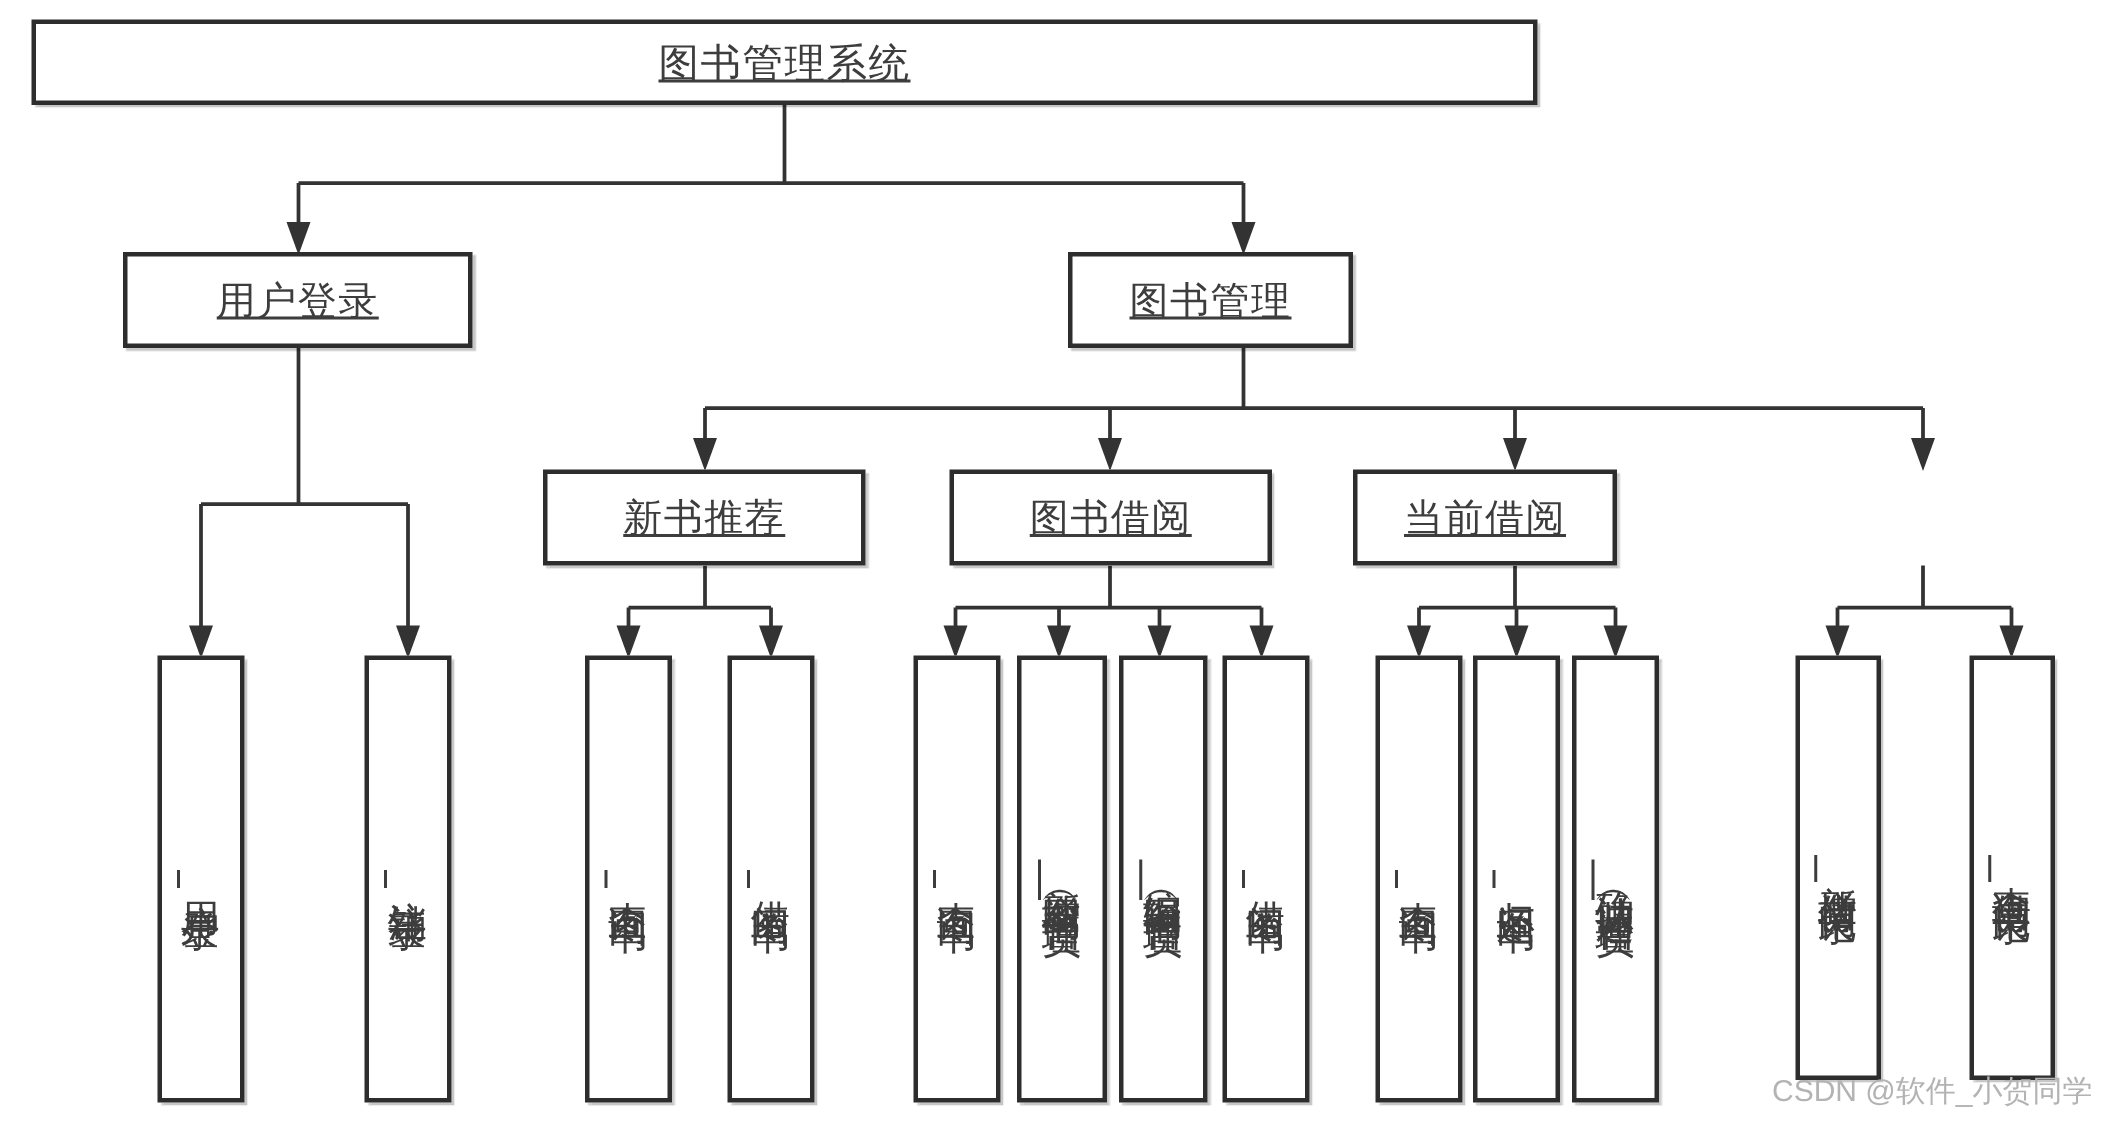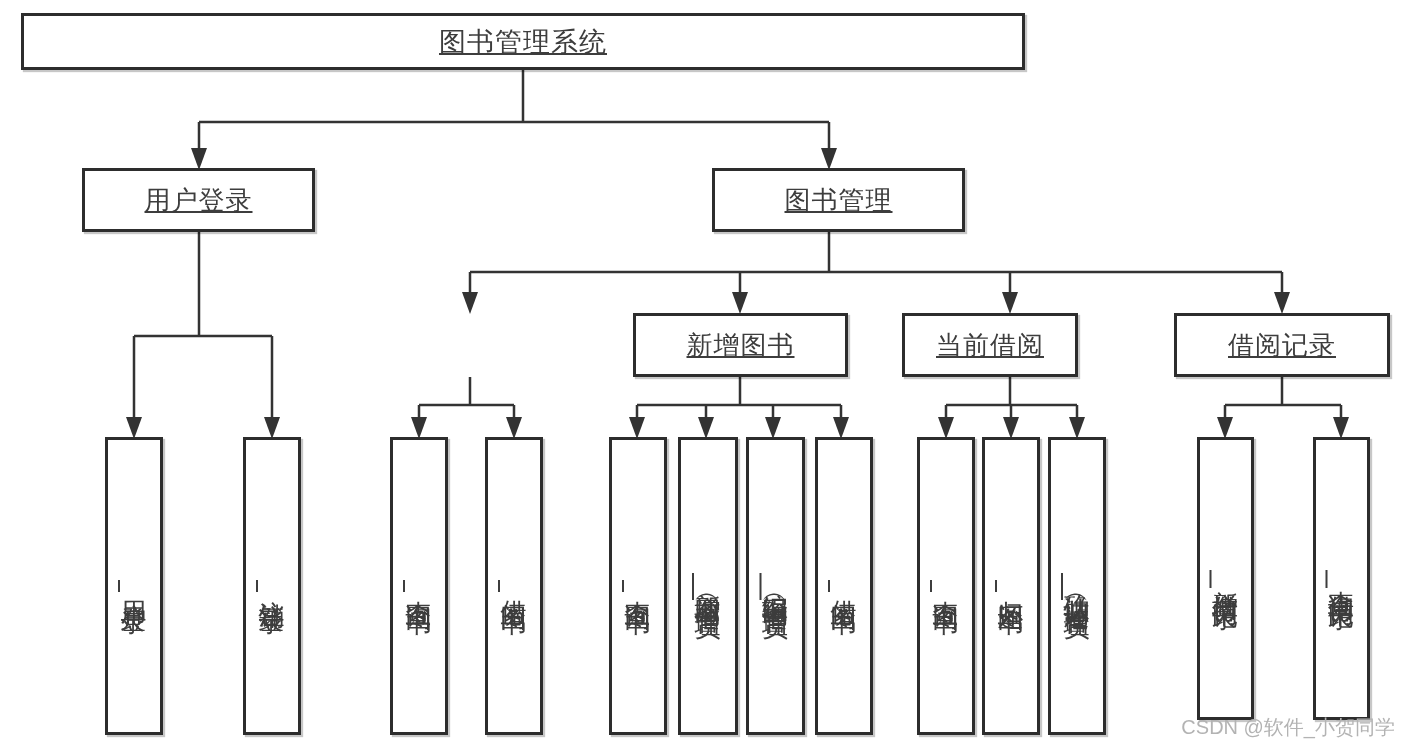--- a/index.html
+++ b/index.html
@@ -70,32 +70,32 @@
     <polygon points="1333,417 1349,417 1341,439"></polygon>
   </svg>
 
   <div class="box h root-box" style="left:21px;top:13px;width:1004px;height:57px;">
     <span>图书管理系统</span>
   </div>
 
   <div class="box h" style="left:82px;top:168px;width:233px;height:64px;">
     <span>用户登录</span>
   </div>
-  <div class="box h" style="left:712px;top:168px;width:253px;height:64px;">
+  <div class="box h" style="left:712px;top:168px;width:190px;height:64px;">
     <span>图书管理</span>
   </div>
 
+  <div class="box h" style="left:362px;top:313px;width:215px;height:64px;">
+    <span>新书推荐</span>
+  </div>
   <div class="box h" style="left:633px;top:313px;width:215px;height:64px;">
-    <span>新增图书</span>
+    <span>图书借阅</span>
   </div>
   <div class="box h" style="left:902px;top:313px;width:176px;height:64px;">
     <span>当前借阅</span>
-  </div>
-  <div class="box h" style="left:1174px;top:313px;width:216px;height:64px;">
-    <span>借阅记录</span>
   </div>
 
   <div class="box v" style="left:105px;top:437px;width:58px;height:298px;">
     <span>用户登录</span>
   </div>
   <div class="box v" style="left:243px;top:437px;width:58px;height:298px;">
     <span>注销登录</span>
   </div>
 
   <div class="box v" style="left:390px;top:437px;width:58px;height:298px;">

